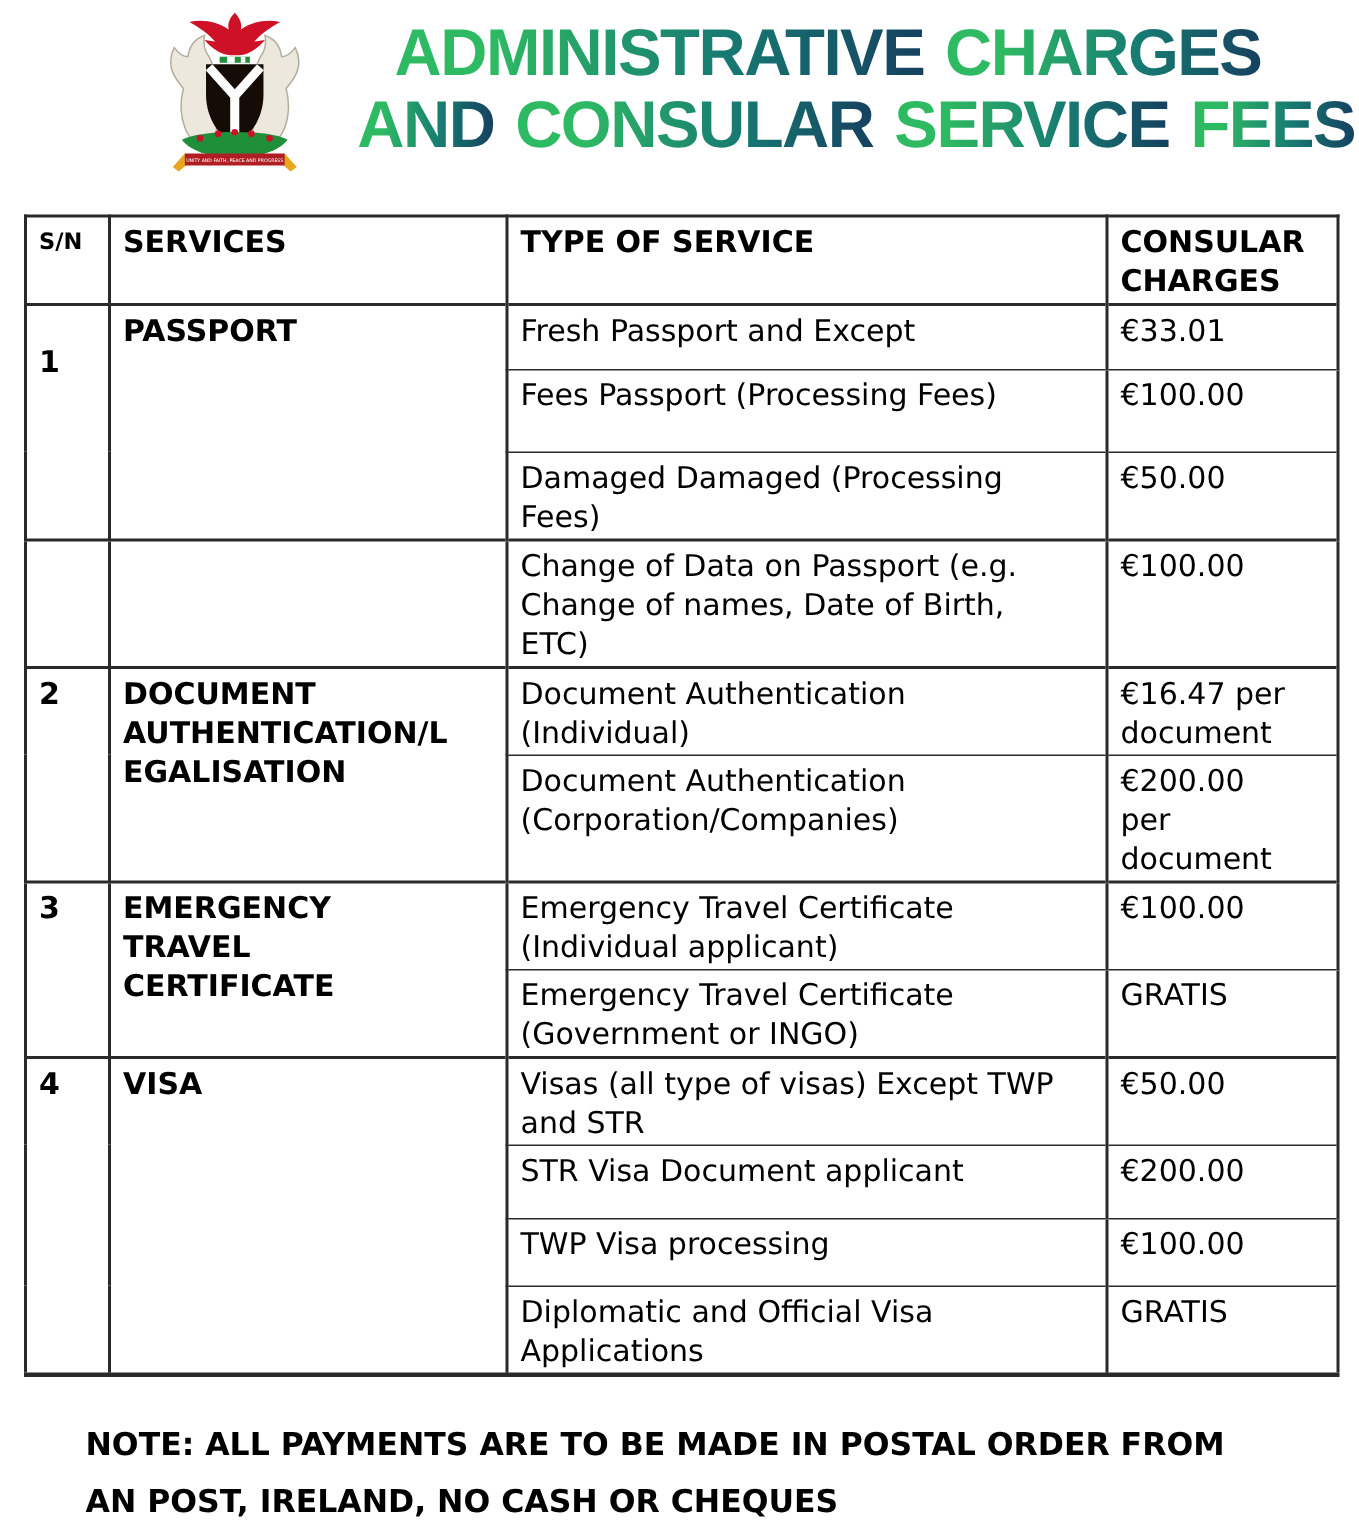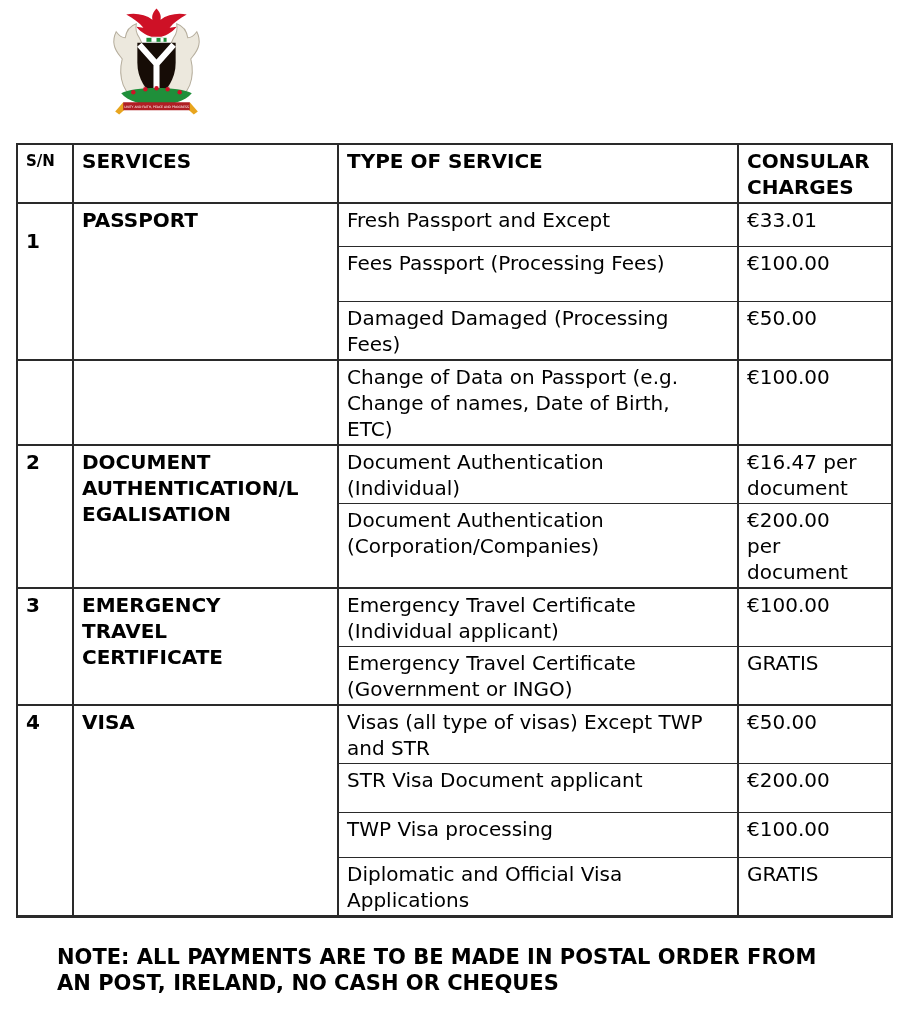--- a/index.html
+++ b/index.html
@@ -40,21 +40,21 @@
   }
   tr.sub td{border-top-width:1px;}
   th{font-weight:700;}
   th.sn-h{font-size:15px;line-height:20px;padding-top:6px;}
   td.sn{font-weight:700;}
   td.sn.pad1{padding-top:24px;}
   td.svc{font-weight:700;}
   
   .note{
     margin:26px 0 0 57px;width:800px;
-    font-weight:700;font-size:21px;line-height:26px;
+    font-weight:700;font-size:21px;line-height:38px;
     white-space:pre-line;
   }
 </style>
 </head>
 <body>
 
 <div class="brand-header">
 
   <svg class="coat" viewBox="0 0 126 112" aria-hidden="true">
 
@@ -89,20 +89,28 @@
     </g>
 
     <g>
       <path d="M22 104 L30 95 L34 100 L26 107 Z" style="fill:var(--banner-gold)"></path>
       <path d="M104 104 L96 95 L92 100 L100 107 Z" style="fill:var(--banner-gold)"></path>
       <path d="M30 95 L96 95 L96 103 L30 103 Z" style="fill:var(--banner-red)"></path>
       <text x="63" y="100.5" text-anchor="middle" style="fill:#ffffff;font-size:3.1px;font-family:'DejaVu Sans',sans-serif">UNITY AND FAITH, PEACE AND PROGRESS</text>
     </g>
   </svg>
 
+  <div class="title-block">
+    <div class="title-line">
+      <span class="gw">ADMINISTRATIVE</span><span class="gw">CHARGES</span>
+    </div>
+    <div class="title-line">
+      <span class="gw">AND</span><span class="gw">CONSULAR</span><span class="gw">SERVICE</span><span class="gw">FEES</span>
+    </div>
+  </div>
 </div>
 
 <table class="fees">
   <colgroup>
       <col class="c-sn">
       <col class="c-svc">
       <col class="c-type">
       <col class="c-chg">
     </colgroup>
 

